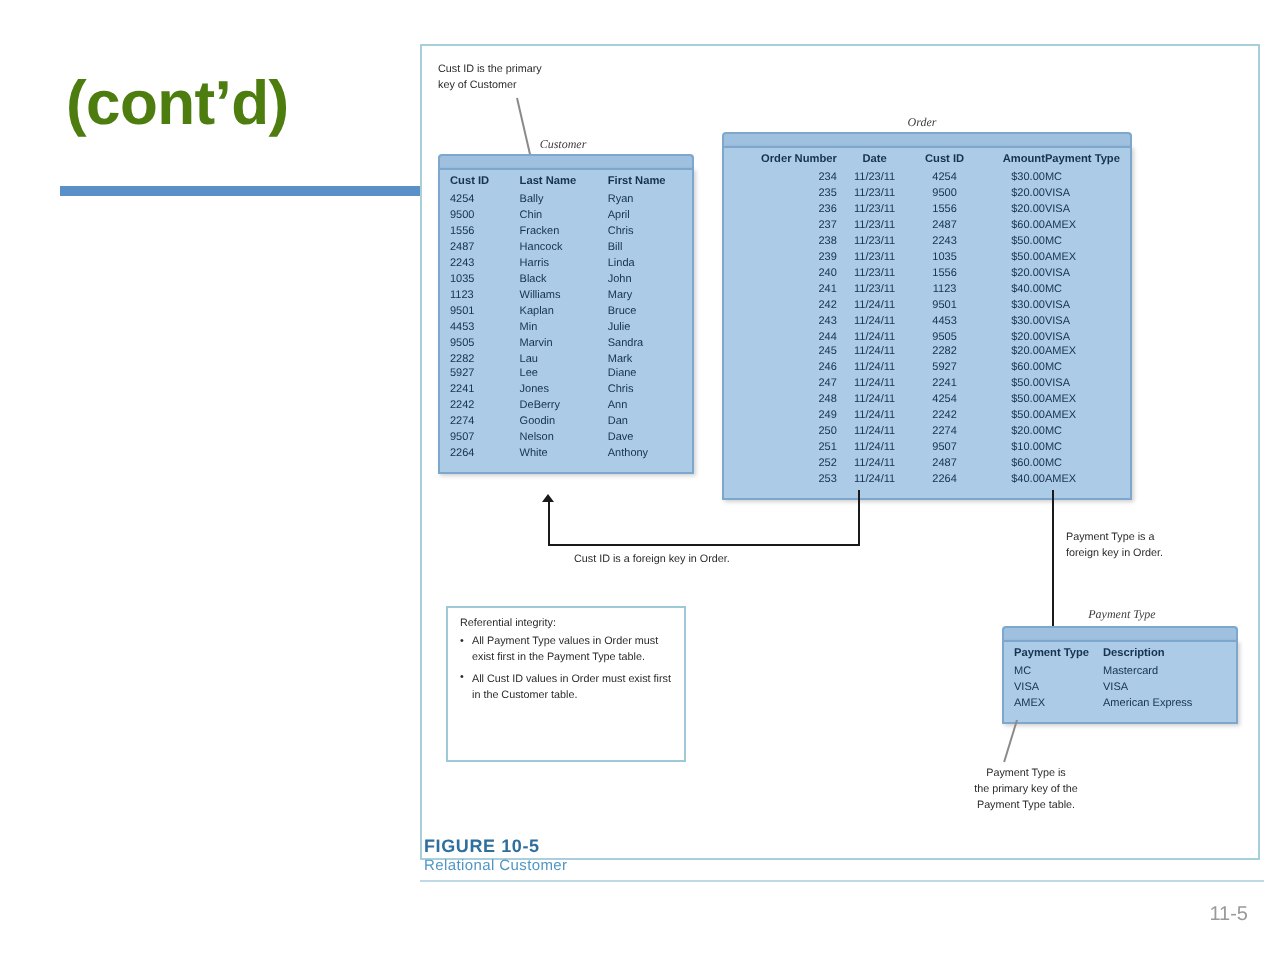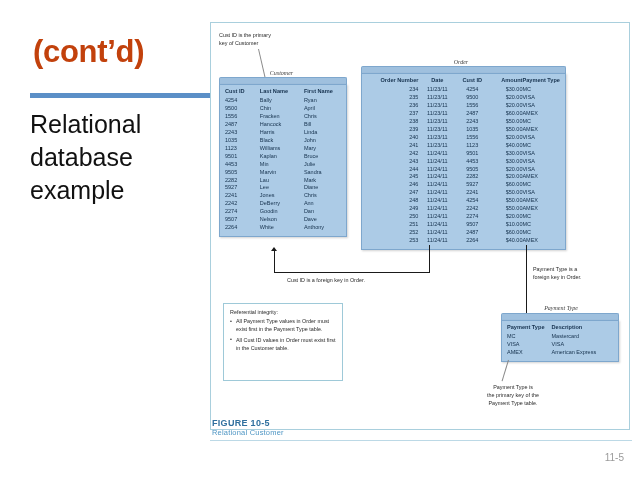--- a/index.html
+++ b/index.html
@@ -7,21 +7,21 @@
     width:638px;height:479px;background:#ffffff;overflow:hidden;
     font-family:"Liberation Sans","DejaVu Sans",sans-serif;
     position:relative;
   }
   #slide{position:absolute;inset:0;background:#fff;}
 
   
   .title-col{position:absolute;left:0;top:0;width:205px;height:430px;}
   .slide-title{
     position:absolute;left:33px;top:36px;width:170px;
-    font-size:31px;font-weight:bold;color:#c2410c;letter-spacing:-.3px;
+    font-size:31px;font-weight:bold;color:#4d7c0f;letter-spacing:-.3px;
     line-height:1.05;
   }
   .title-rule{
     position:absolute;left:30px;top:93px;width:180px;height:5px;
     background:#5b8fc7;
   }
   .subtitle{
     position:absolute;left:30px;top:108px;width:180px;
     font-size:25px;color:#111;line-height:1.32;font-weight:400;
   }
@@ -121,21 +121,20 @@
   }
 </style>
 </head>
 <body>
 
 <div id="slide">
 
   <div class="title-col">
     <div class="slide-title">(cont’d)</div>
     <div class="title-rule"></div>
-    <div class="subtitle">Relational database example</div>
   </div>
 
   <div class="figure-panel">
 
     <div class="note" style="left:8px;top:8px;width:110px;white-space:pre-line;">Cust ID is the primary
 key of Customer</div>
 
     <div class="thin v" style="left:47px;top:26px;height:34px;transform:rotate(-13deg);transform-origin:top center;"></div>
 
     <div class="tbl-caption" style="left:8px;top:47px;width:125px;">Customer</div>

